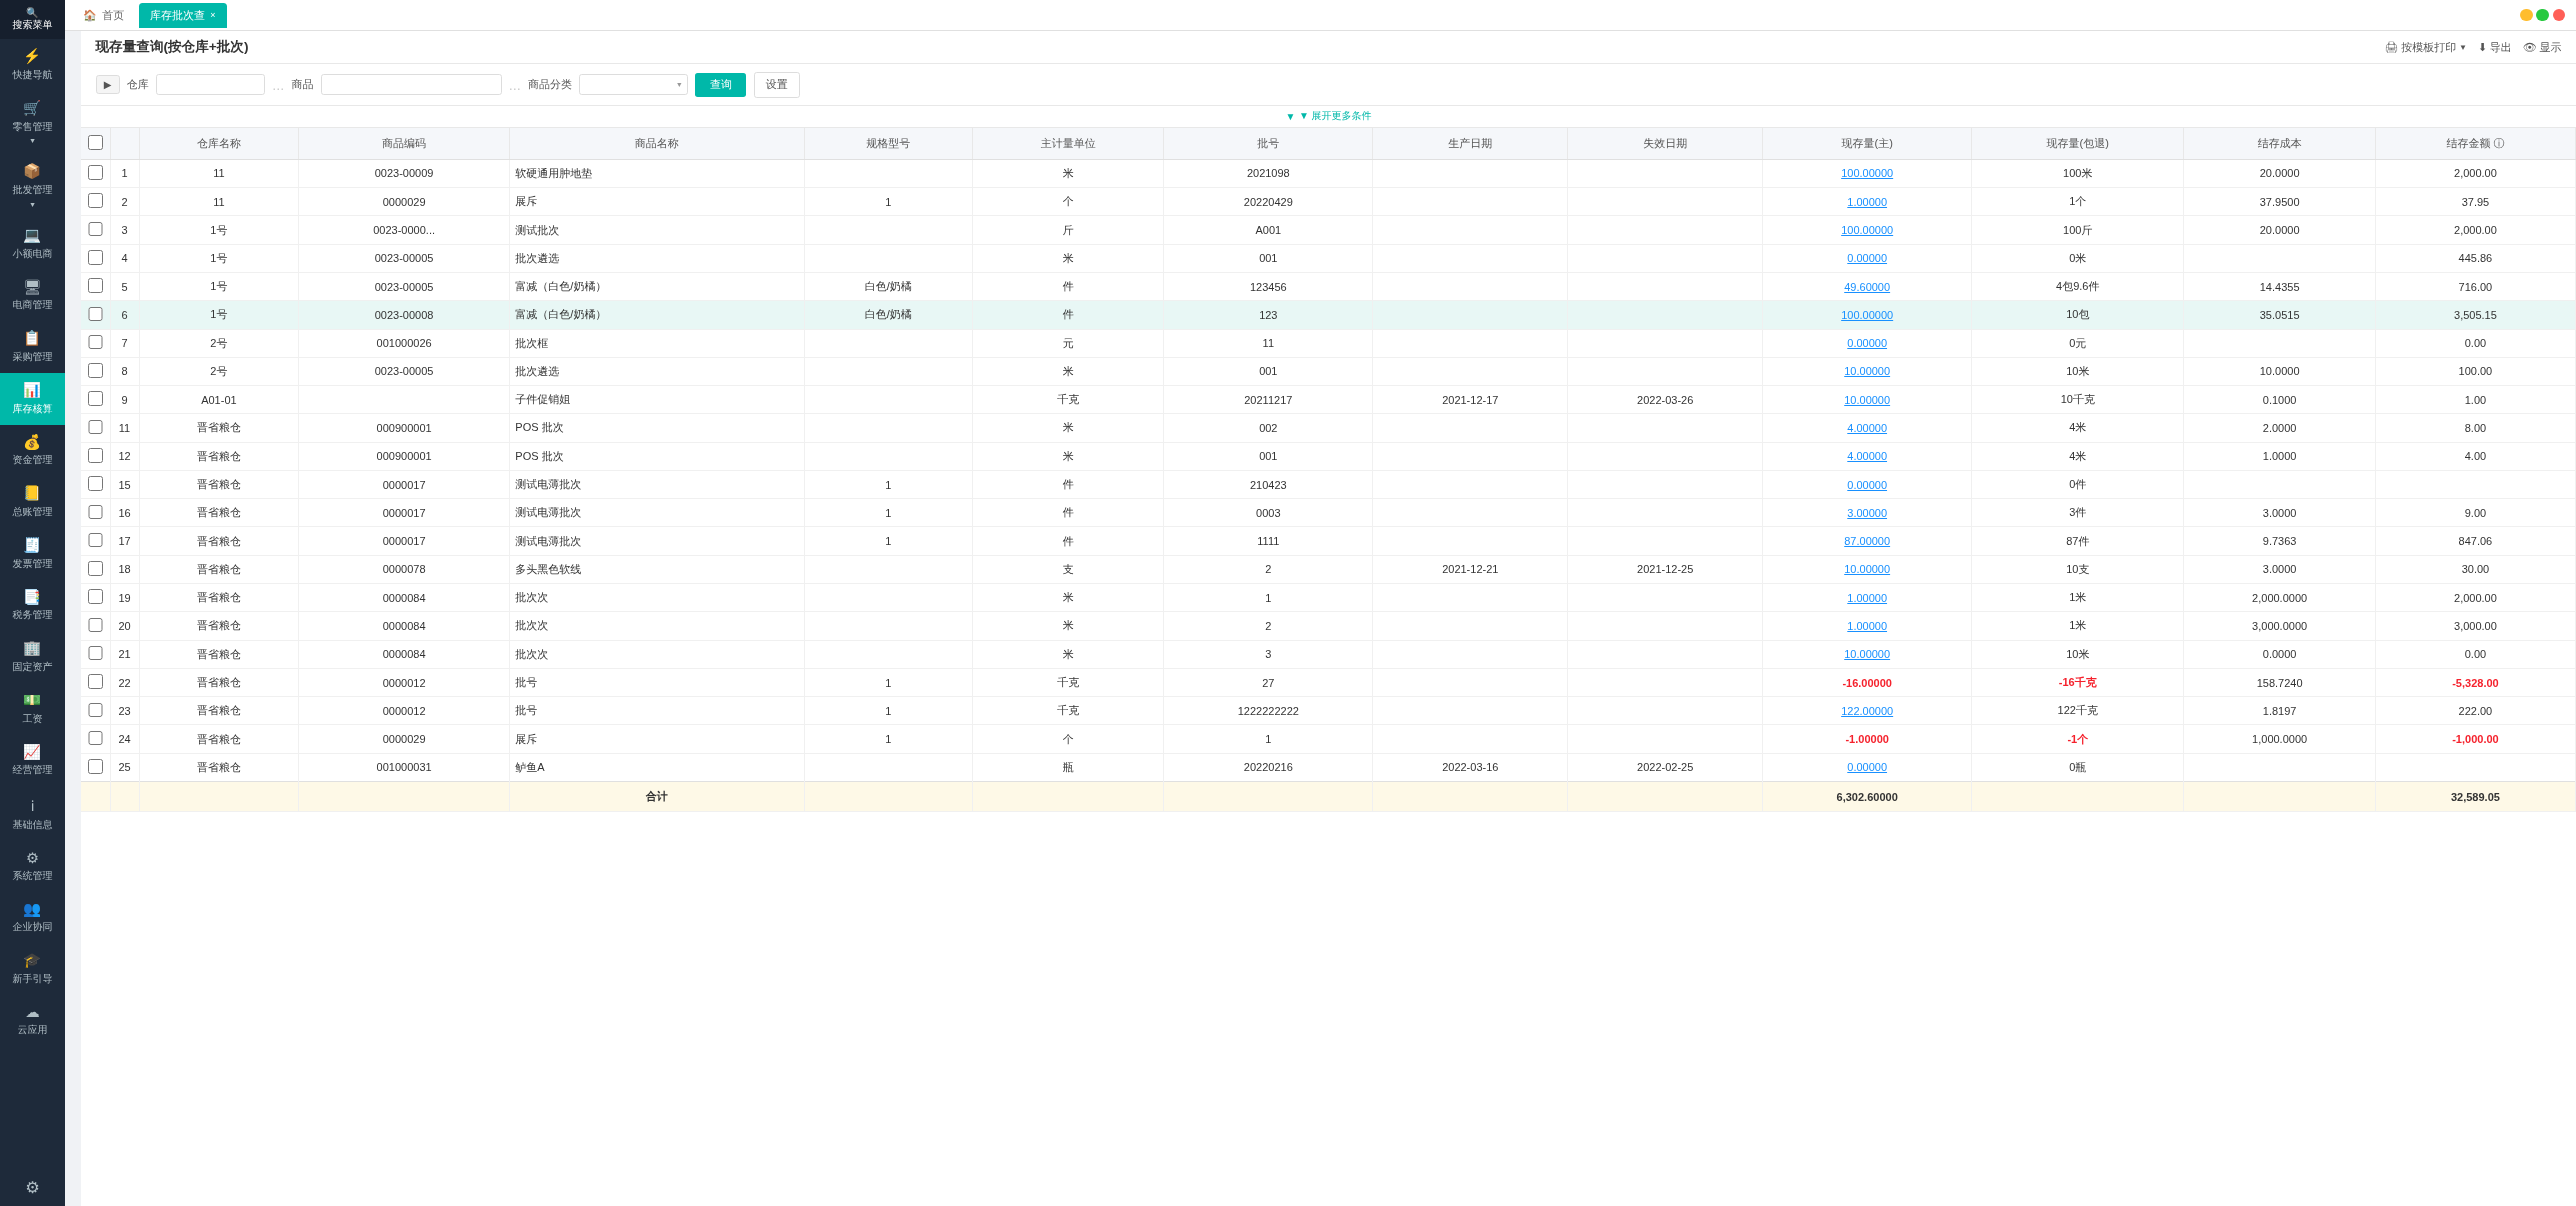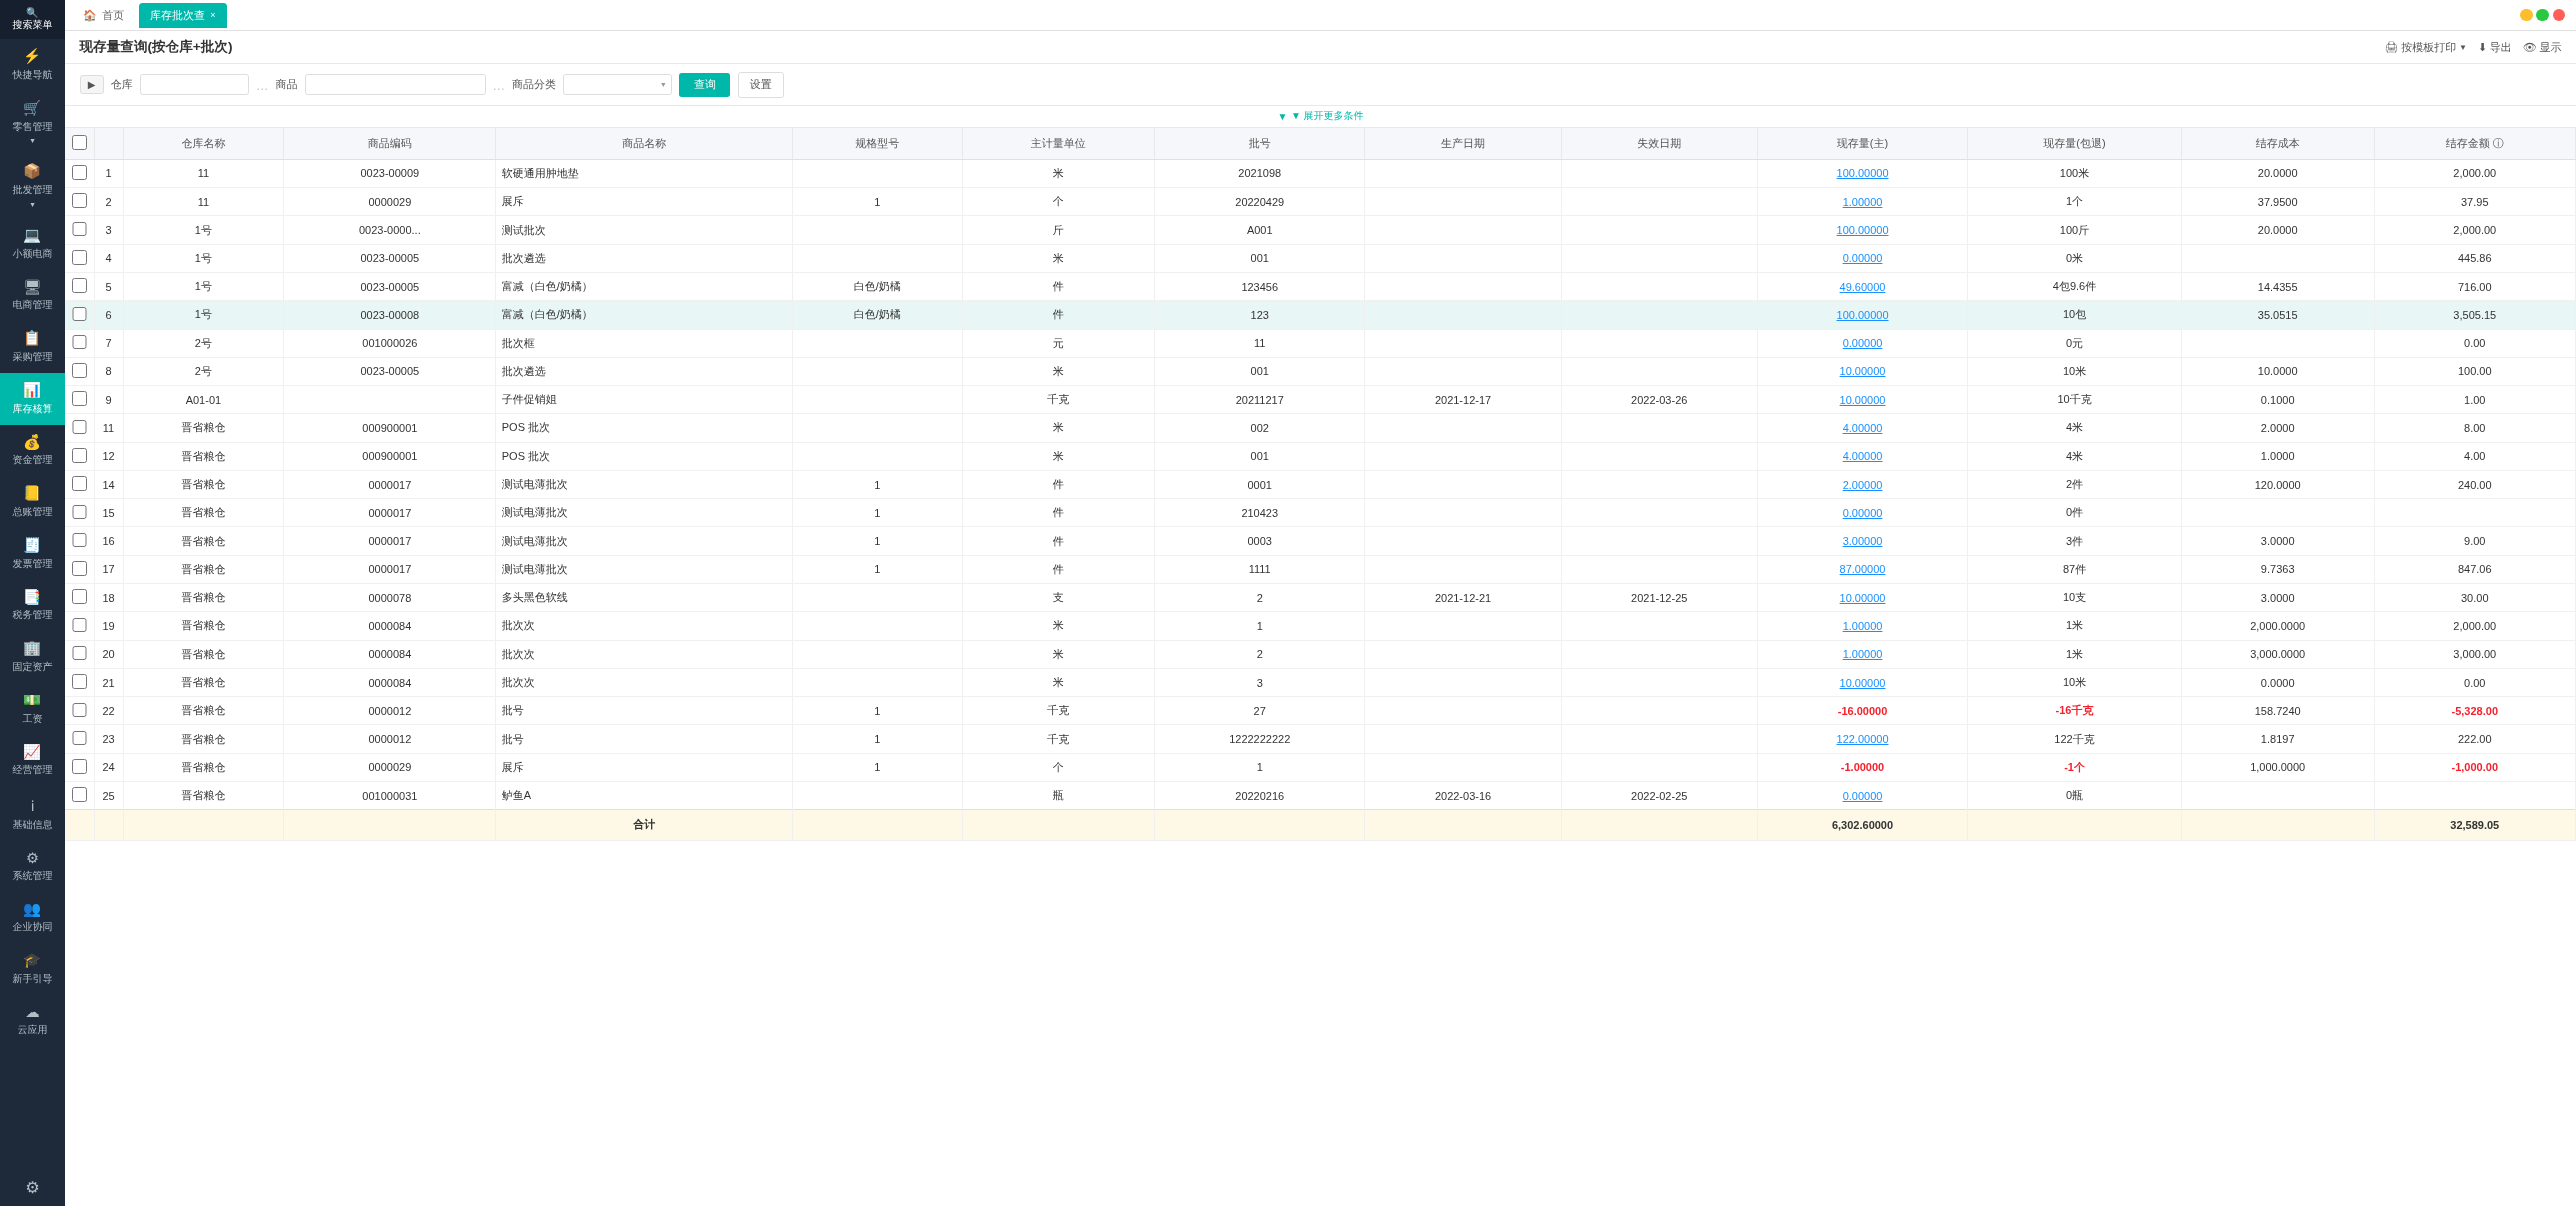--- a/index.html
+++ b/index.html
@@ -101,20 +101,21 @@
     .win-maximize { background: #28c940; }
     .win-close { background: #ff5f57; }
 
     
     .content-area {
       flex: 1;
       display: flex;
       flex-direction: column;
       overflow: hidden;
       background: #0369a1;
+      margin-left: 16px;
     }
 
     
     .page-header {
       display: flex;
       align-items: center;
       justify-content: space-between;
       padding: 7.2px 14.5px;
       border-bottom: 0.9px solid #e8e8e8;
       background: #fff;
@@ -660,38 +661,20 @@
     <td></td>
     <td style="color:#1890ff;text-decoration:underline;cursor:pointer">4.00000</td>
     <td style="">4米</td>
     <td>1.0000</td>
     <td style="">4.00</td>
   </tr>
             <tr>
     <td class="num-col">
       <input type="checkbox" class="row-checkbox" style="">
     </td>
-    <td class="num-col">14</td>
-    <td>晋省粮仓</td>
-    <td>0000017</td>
-    <td class="text-left">测试电薄批次</td>
-    <td>1</td>
-    <td>件</td>
-    <td>0001</td>
-    <td></td>
-    <td></td>
-    <td style="color:#1890ff;text-decoration:underline;cursor:pointer">2.00000</td>
-    <td style="">2件</td>
-    <td>120.0000</td>
-    <td style="">240.00</td>
-  </tr>
-            <tr>
-    <td class="num-col">
-      <input type="checkbox" class="row-checkbox" style="">
-    </td>
     <td class="num-col">15</td>
     <td>晋省粮仓</td>
     <td>0000017</td>
     <td class="text-left">测试电薄批次</td>
     <td>1</td>
     <td>件</td>
     <td>210423</td>
     <td></td>
     <td></td>
     <td style="color:#1890ff;text-decoration:underline;cursor:pointer">0.00000</td>

